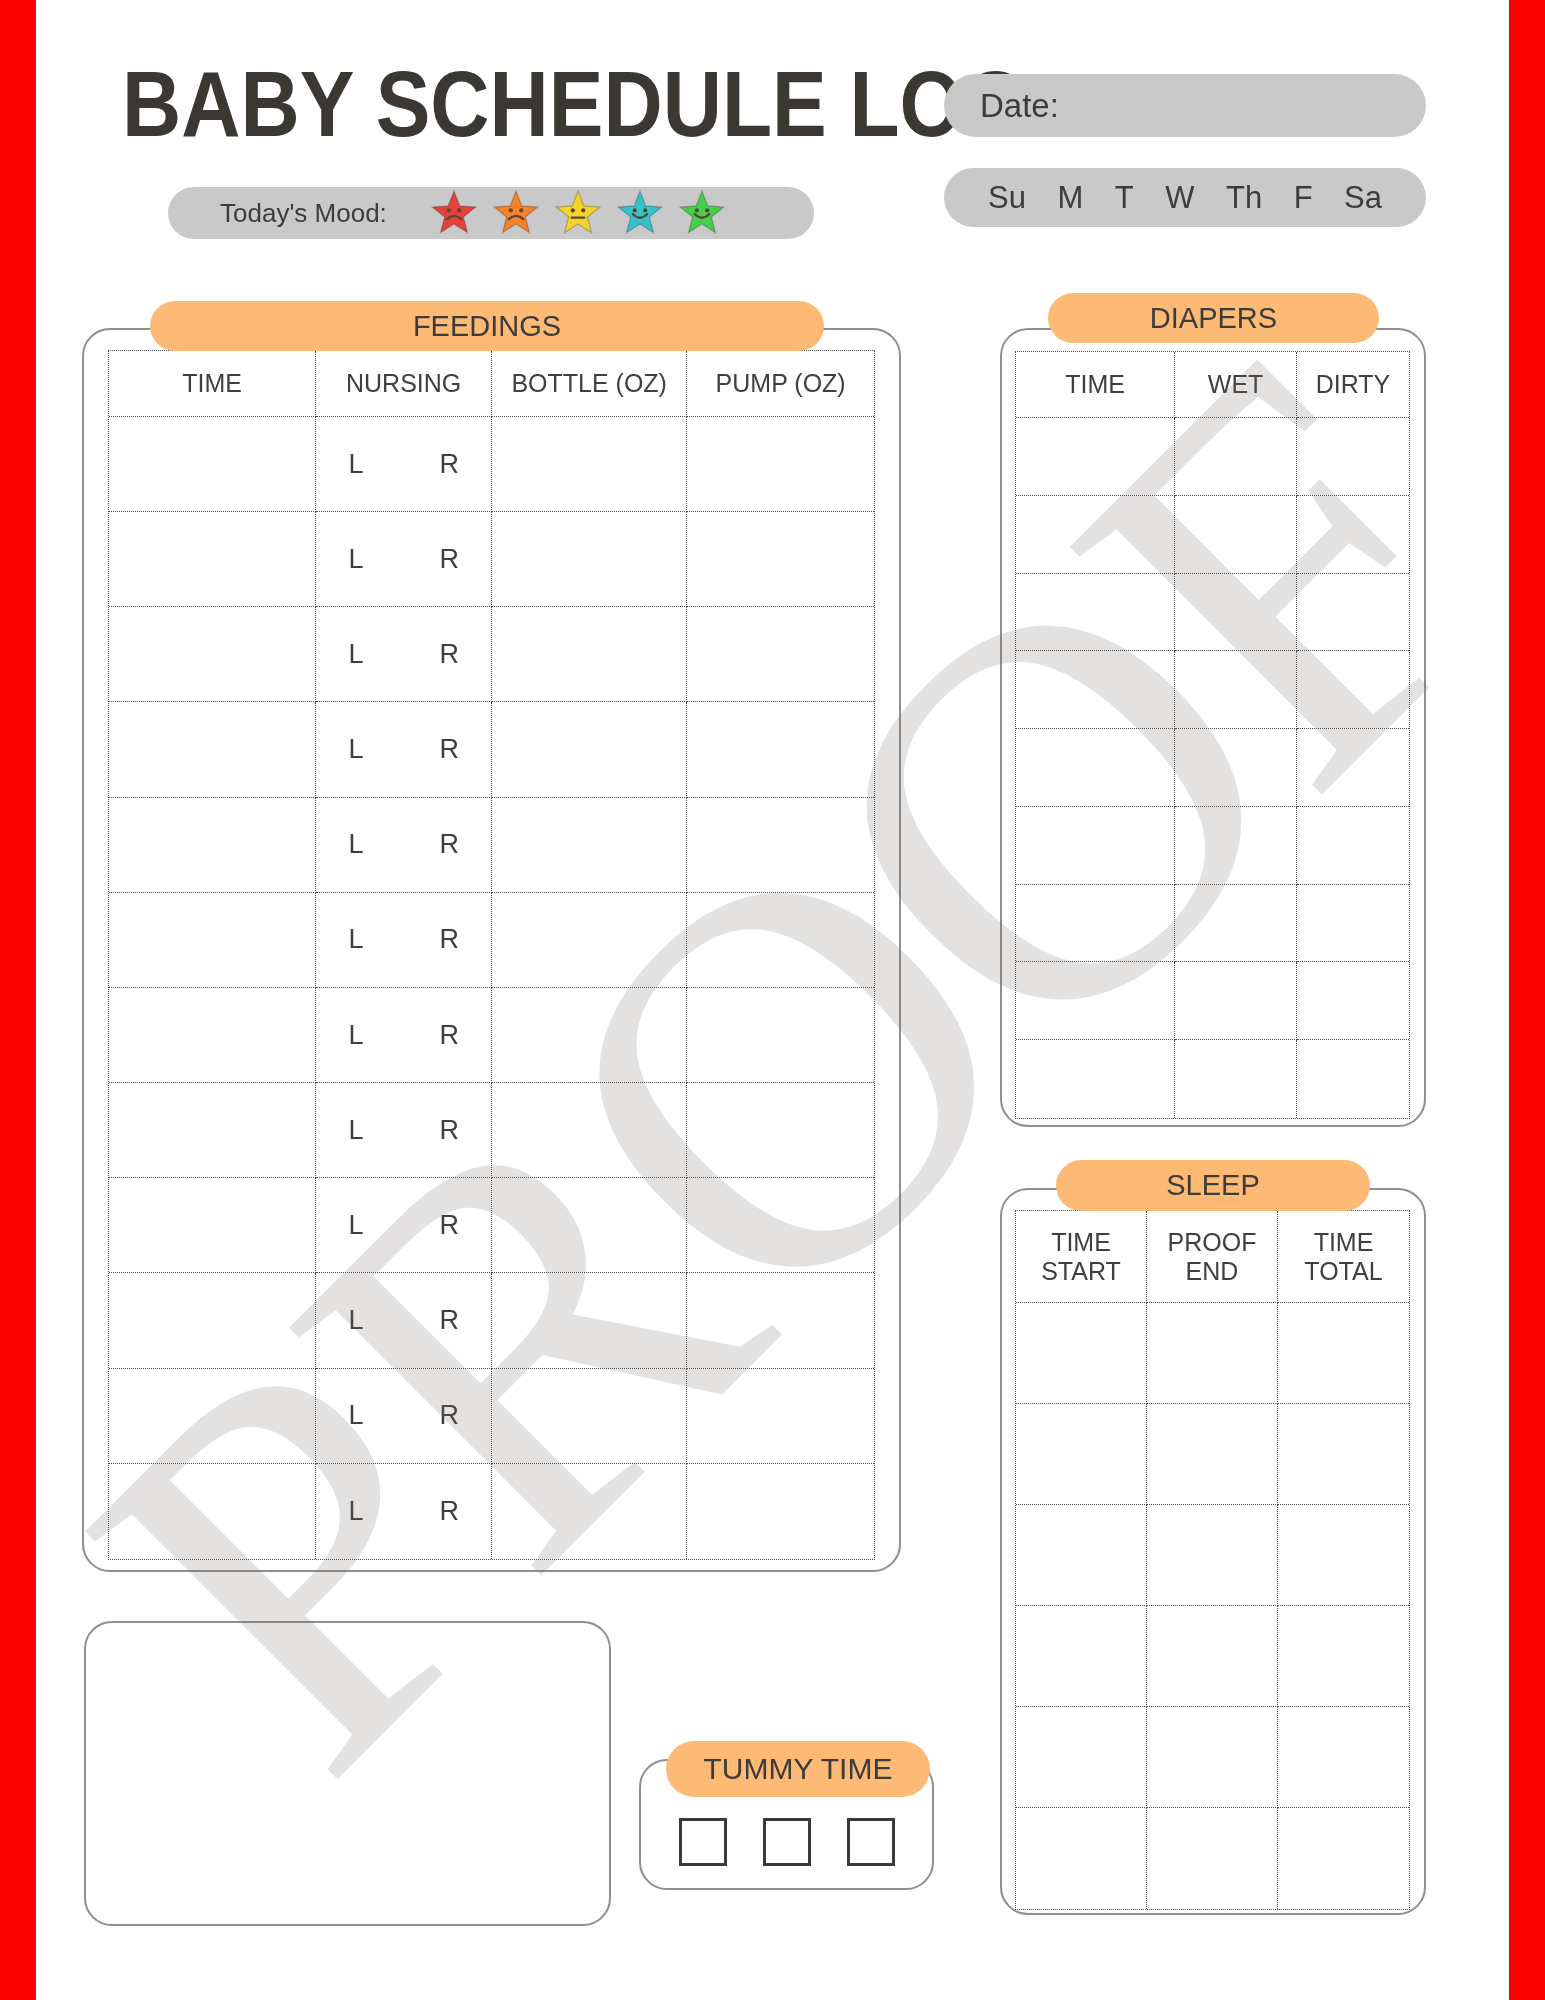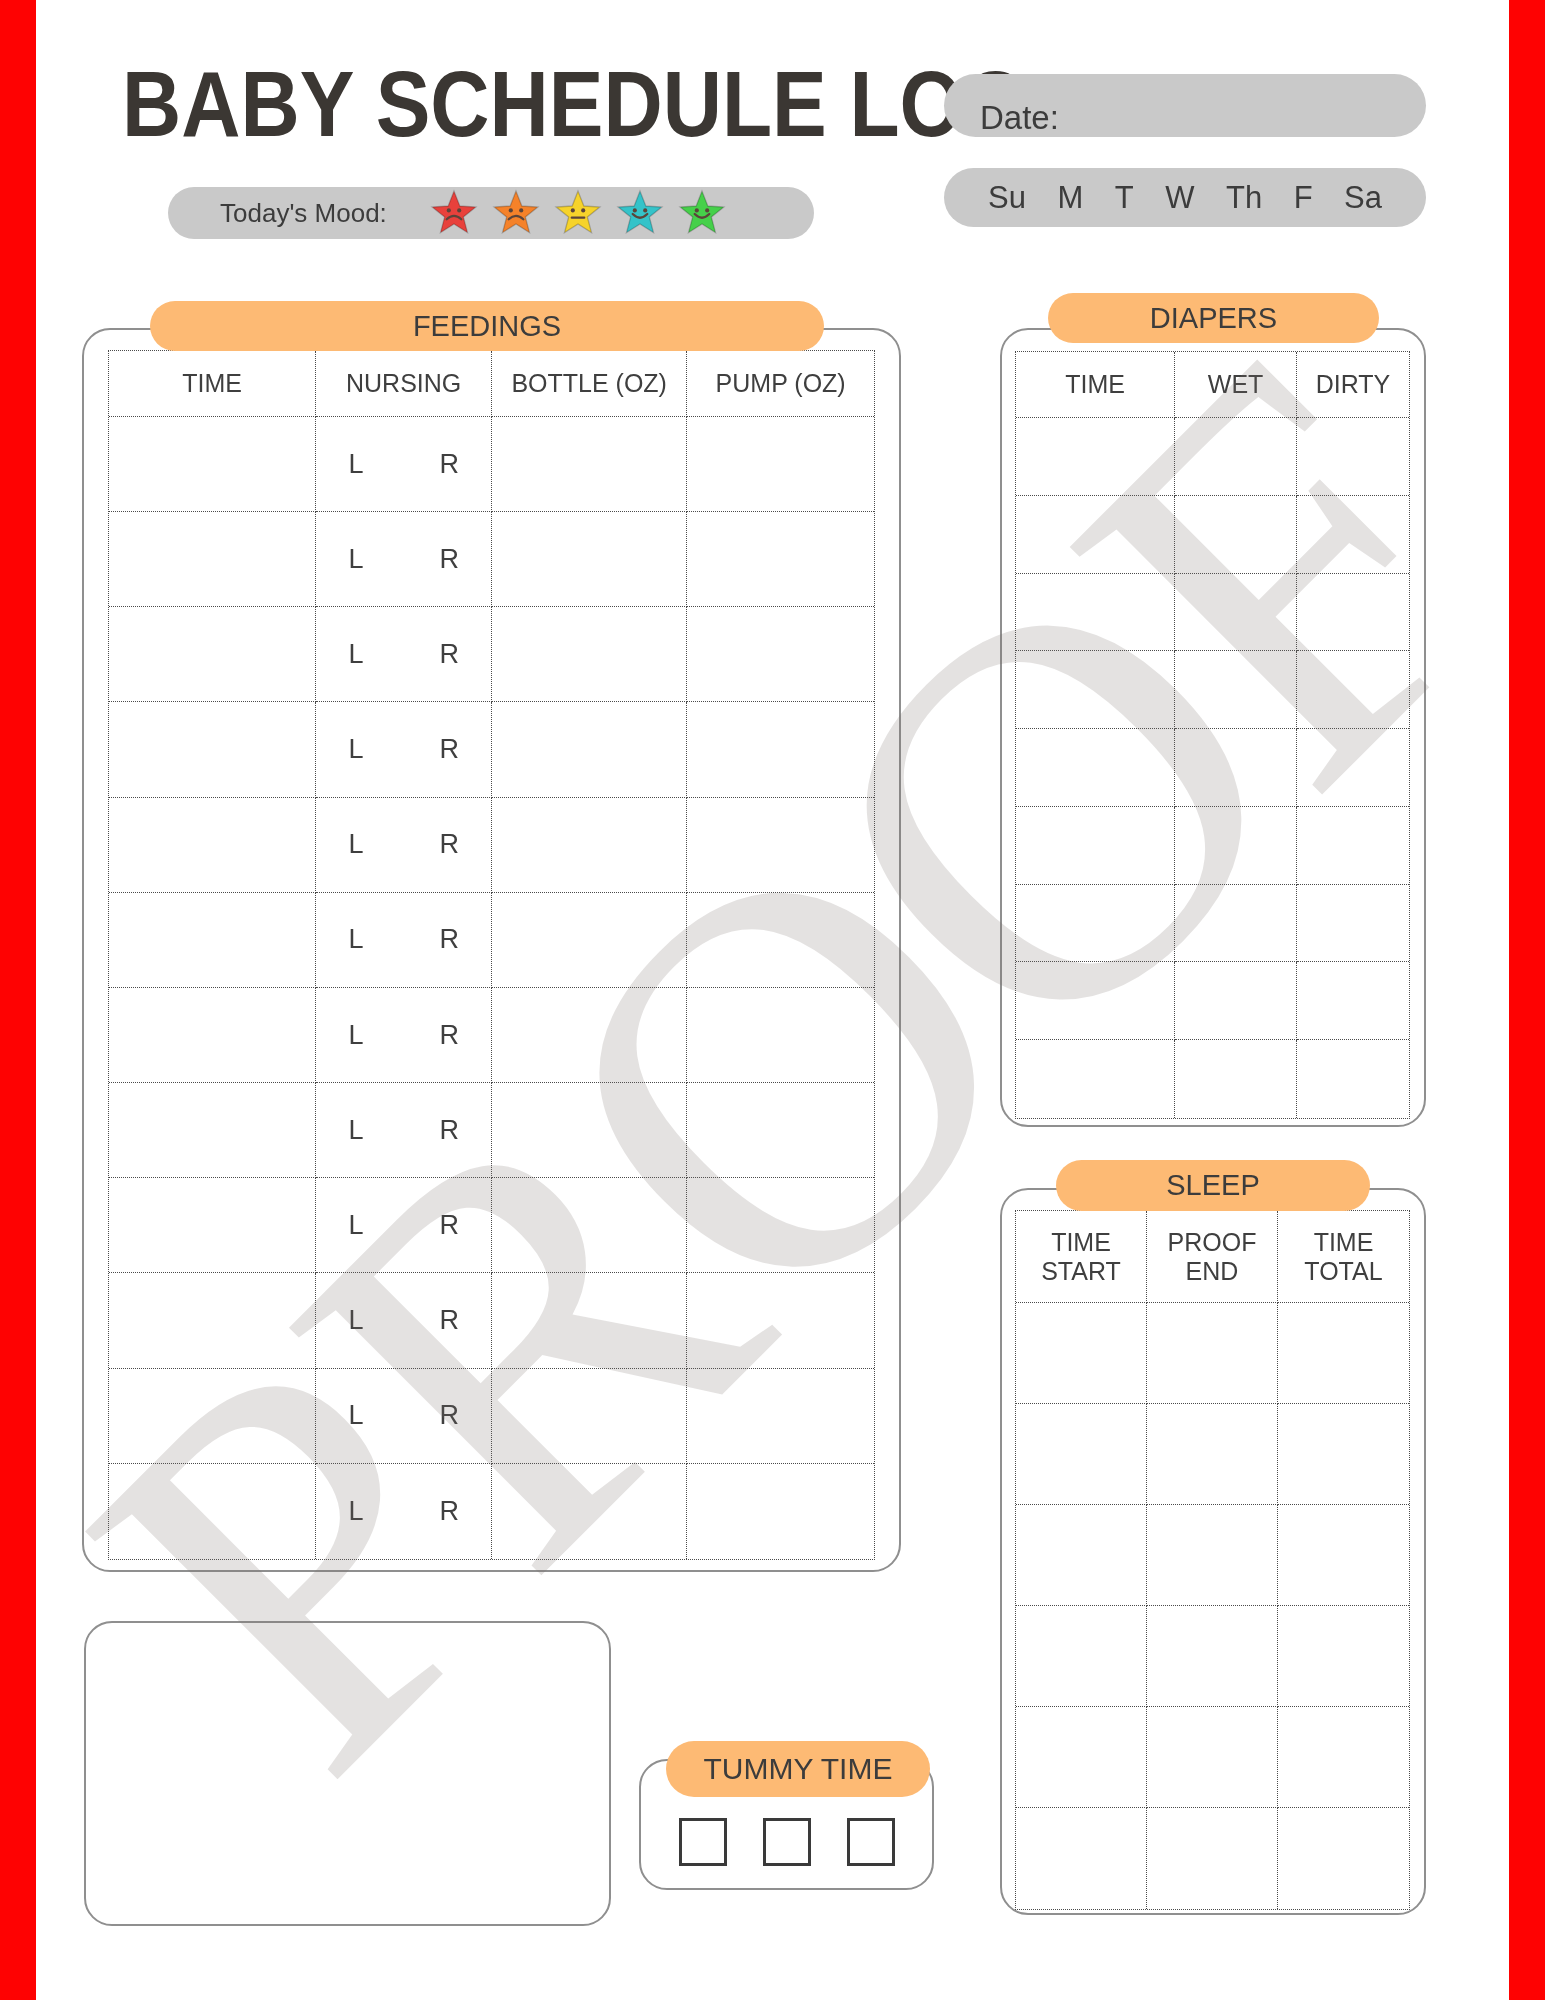--- a/index.html
+++ b/index.html
@@ -12,21 +12,21 @@
   .redbar.left { left:0; } .redbar.right { right:0; }
 
   .title {
     position:absolute; left:122px; top:52px; white-space:nowrap;
     font-size:82px; font-weight:bold; color:#3b3733; letter-spacing:0px;
     transform:scaleY(1.12); transform-origin:top left;
   }
 
   .pill { background:#c9c9c9; border-radius:999px; display:flex; align-items:center; box-sizing:border-box; }
 
-  .date-pill { position:absolute; left:944px; top:74px; width:482px; height:63px; padding-left:36px; font-size:33px; color:#3c3c3c;align-items:flex-end; }
+  .date-pill { position:absolute; left:944px; top:74px; width:482px; height:63px; padding-left:36px; font-size:33px; color:#3c3c3c; }
   .days-pill { position:absolute; left:944px; top:168px; width:482px; height:59px; padding:0 44px; justify-content:space-between; font-size:31px; color:#3c3c3c; }
   .mood-pill { position:absolute; left:168px; top:187px; width:646px; height:52px; padding-left:52px; font-size:26px; color:#3c3c3c; overflow:visible; }
   .stars { display:flex; align-items:center; gap:12px; margin-left:42px; }
   .stars svg { display:block; }
 
   .box { position:absolute; border:2px solid #8f8f8f; border-radius:28px; background:transparent; box-sizing:border-box; }
   .section-pill { position:absolute; background:#fdba74; border-radius:999px; display:flex; align-items:center; justify-content:center; font-size:29px; color:#3c3c3c; z-index:3; box-sizing:border-box; }
 
   .grid { position:absolute; display:grid; border:1.5px dotted #4a4a4a; box-sizing:border-box; }
   .grid .cell { border-right:1.5px dotted #4a4a4a; border-bottom:1.5px dotted #4a4a4a; box-sizing:border-box;

